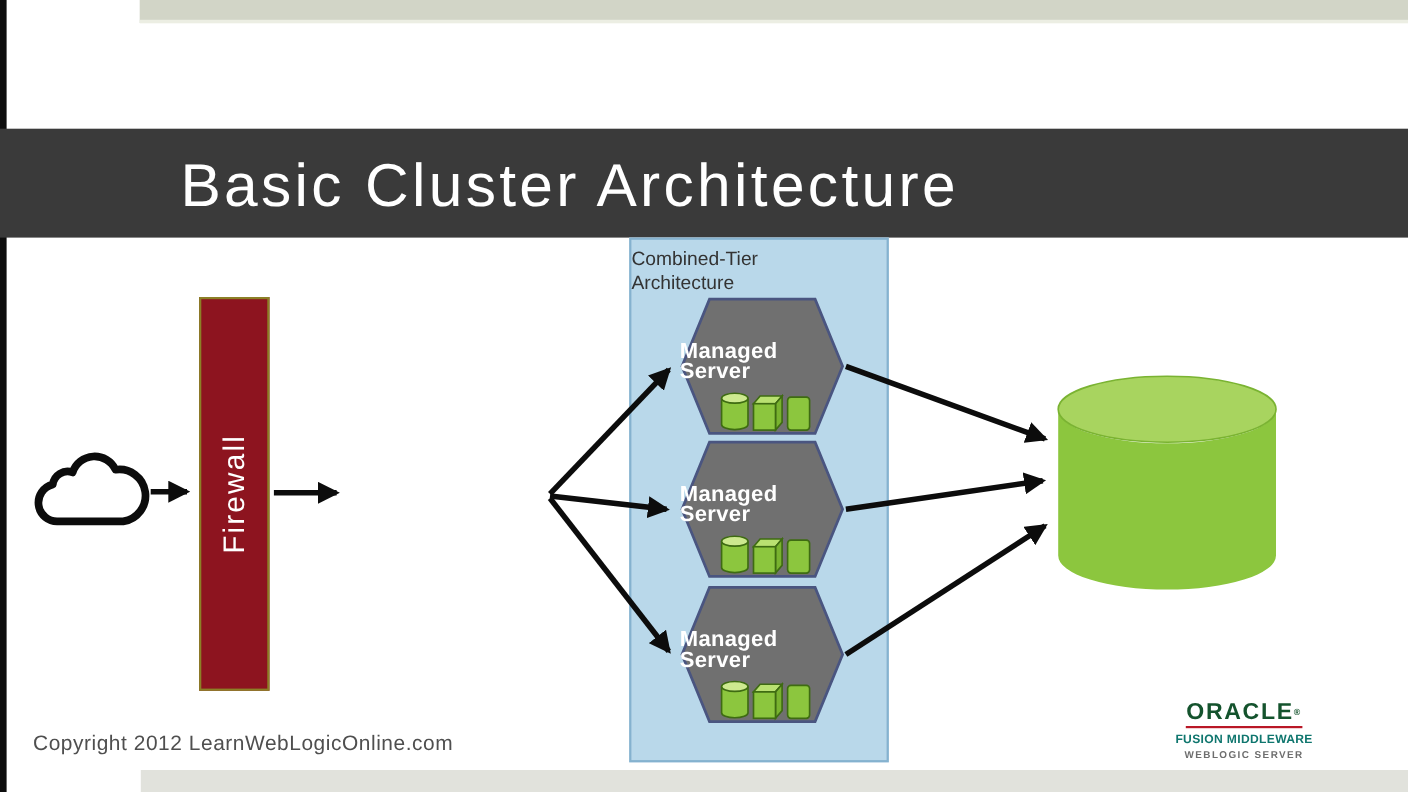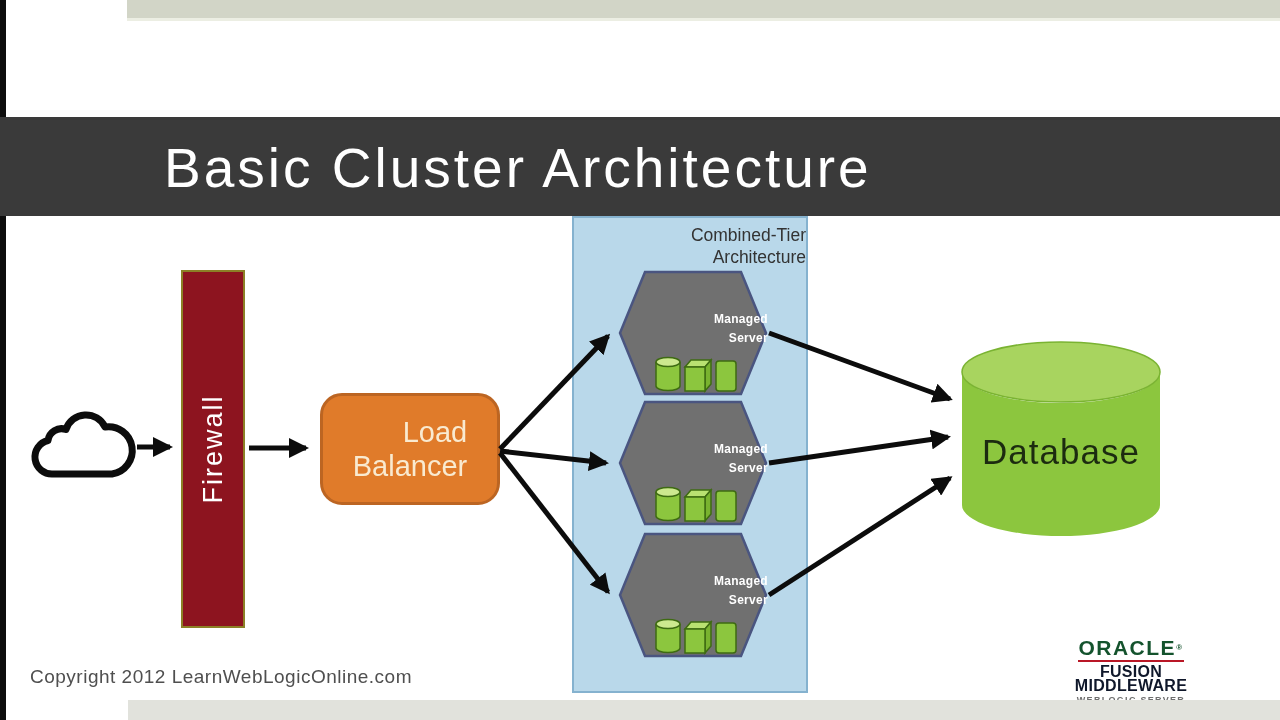--- a/index.html
+++ b/index.html
@@ -1,20 +1,20 @@
 <!DOCTYPE html>
 <html><head>
 <meta charset="utf-8">
 <style>
   html,body { margin:0; padding:0; background:#ffffff; }
   .stage {
     position:relative; width:1280px; height:720px; overflow:hidden;
     background:#ffffff; font-family:"Liberation Sans", sans-serif;
   }
-  .preline { white-space:pre-line; text-align:right; }
+  .preline { white-space:pre-line; text-align:left; }
 
   
   .left-bar   { position:absolute; left:0; top:0; width:6px; height:720px; background:#0d0d0d; }
   .top-strip  { position:absolute; left:127px; top:0; width:1153px; height:18px;
                 background:#d2d5c7; border-bottom:3px solid #eceee3; }
   .bottom-strip{ position:absolute; left:128px; top:700px; width:1152px; height:20px; background:#e1e2dc; }
 
   
   .title-bar { position:absolute; left:0; top:117px; width:1280px; height:99px; background:#3a3a3a; }
   .title {
@@ -53,41 +53,41 @@
   .cluster-label {
     position:absolute; left:0; top:6px; width:100%;
     color:#333333; font-size:17.5px; line-height:22px;
   }
 
   
   .server-node { position:absolute; left:618px; width:150px; height:126px; z-index:3; }
   .server-node svg { position:absolute; left:0; top:0; }
   .server-label {
     position:absolute; left:0; top:40px; width:100%;
-    color:#ffffff; font-size:12px; font-weight:bold; line-height:19px;
+    color:#ffffff; font-size:20px; font-weight:bold; line-height:19px;
     letter-spacing:0.3px;
   }
 
   
   .database { position:absolute; left:960px; top:340px; width:202px; height:198px; z-index:3; }
   .db-label {
     position:absolute; left:0; top:92px; width:100%; text-align:center;
     color:#1c2b10; font-size:35px; letter-spacing:1px;
   }
 
   
   .arrows { position:absolute; left:0; top:0; z-index:5; pointer-events:none; }
 
   
   .copyright { position:absolute; left:30px; top:666px; color:#4f4f4f; font-size:19px; letter-spacing:0.5px; }
   .oracle { position:absolute; left:1066px; top:637px; width:130px; text-align:center; }
   .oracle-word { color:#14532d; font-size:21px; font-weight:bold; letter-spacing:1.5px; line-height:22px; }
   .oracle-word .reg { font-size:8px; vertical-align:top; }
   .oracle-rule { width:106px; border-top:2px solid #b91726; margin:1px auto 3px auto; }
-  .oracle-l1 { color:#0f172a; font-size:16px; font-weight:bold; letter-spacing:0.3px; line-height:14px; }
+  .oracle-l1 { color:#0f766e; font-size:11px; font-weight:bold; letter-spacing:0.3px; line-height:14px; }
   .oracle-l2 { color:#6e6e6e; font-size:9px; font-weight:bold; letter-spacing:1.3px; margin-top:2px; }
 </style>
 </head>
 <body>
 
 <div class="stage">
 
   <div class="left-bar"></div>
   <div class="top-strip"></div>
 
@@ -103,24 +103,20 @@
   <div class="cloud">
     <svg width="114" height="74" viewBox="0 0 114 74">
       <path d="M86 64 H27 a17 17 0 0 1 -5 -33.5 a13.5 13.5 0 0 1 18 -11 a21 21 0 0 1 39 -2.5 a18 18 0 0 1 7 47 z" fill="#ffffff" stroke="#0c0c0c" stroke-width="7" stroke-linejoin="round"></path>
     </svg>
   </div>
 
   <div class="firewall">
     <span class="fw-label">Firewall</span>
   </div>
 
-  <div class="lb">
-    <div class="lb-label preline">Load
-Balancer</div>
-  </div>
 
   <div class="server-node" style="top:270px;">
     <svg width="150" height="126" viewBox="0 0 150 126">
       <polygon points="27,2 123,2 148,63 123,124 27,124 2,63" fill="#707070" stroke="#4a5580" stroke-width="2.5"></polygon>
       <g>
         <path d="M38 92 v24 a12 4.5 0 0 0 24 0 v-24" fill="#8cc63e" stroke="#3e6b12" stroke-width="1.5"></path>
         <ellipse cx="50" cy="92" rx="12" ry="4.5" fill="#cde98f" stroke="#3e6b12" stroke-width="1.5"></ellipse>
       </g>
       <g>
         <polygon points="67,97 73,90 93,90 87,97" fill="#b9e171" stroke="#3e6b12" stroke-width="1.5"></polygon>
@@ -173,21 +169,20 @@
     </svg>
     <div class="server-label preline">Managed
 Server</div>
   </div>
 
   <div class="database">
     <svg width="202" height="198" viewBox="0 0 202 198">
       <path d="M2 32 L2 165 A99 31 0 0 0 200 165 L200 32 A99 31 0 0 1 2 32 Z" fill="#8cc63e"></path>
       <ellipse cx="101" cy="32" rx="99" ry="30" fill="#a8d45f" stroke="#7ab332" stroke-width="1.5"></ellipse>
     </svg>
-    <div class="db-label">Database</div>
   </div>
 
   <svg class="arrows" width="1280" height="720" viewBox="0 0 1280 720">
     <defs>
       <marker id="ah" viewBox="0 0 10 10" refX="8.5" refY="5" markerWidth="4" markerHeight="4" orient="auto-start-reverse">
         <path d="M0 0 L10 5 L0 10 z" fill="#0c0c0c"></path>
       </marker>
     </defs>
     <line x1="137" y1="447" x2="170" y2="447" stroke="#0c0c0c" stroke-width="5" marker-end="url(#ah)"></line>
     <line x1="249" y1="448" x2="306" y2="448" stroke="#0c0c0c" stroke-width="5" marker-end="url(#ah)"></line>

